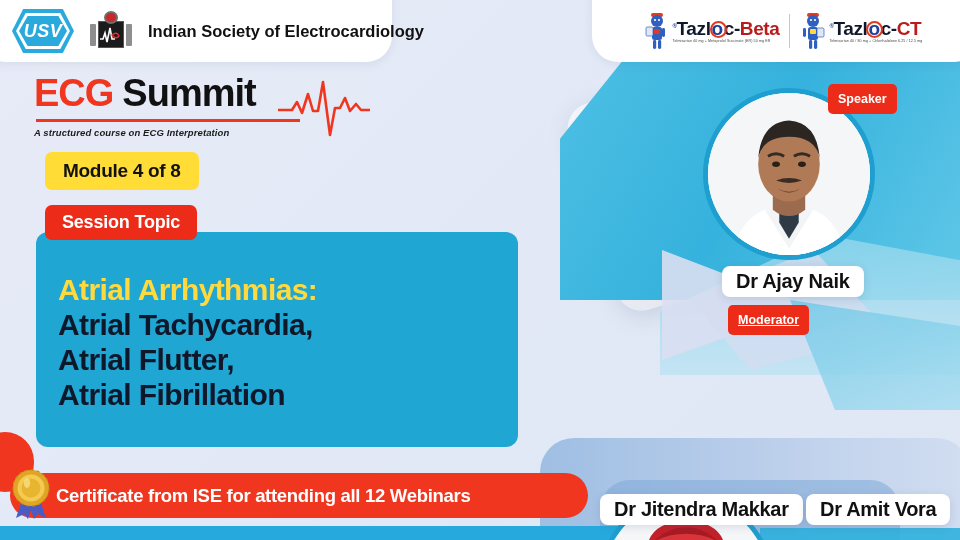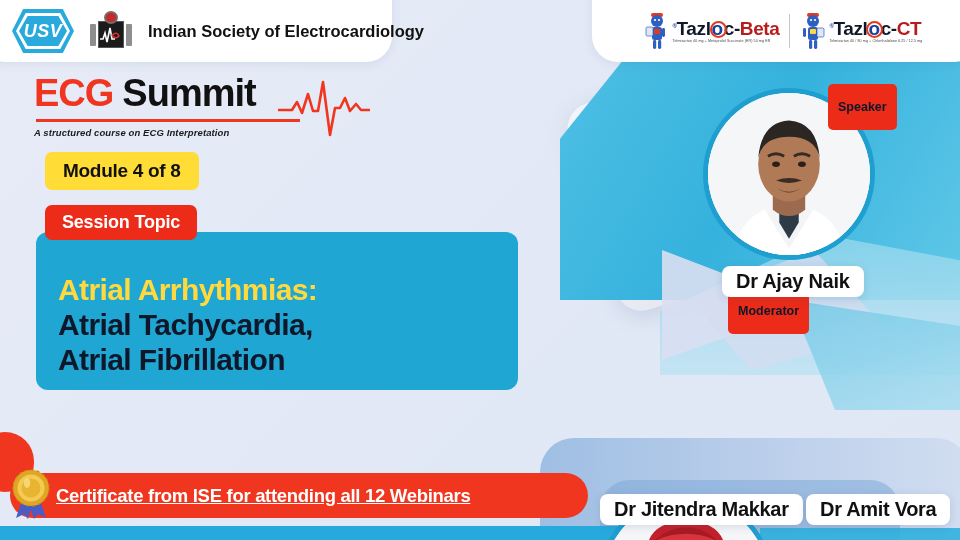--- a/index.html
+++ b/index.html
@@ -192,66 +192,66 @@
     padding: 8px 18px; border-radius: 7px;
   }
   #session-badge {
     position: absolute; left: 45px; top: 205px; z-index: 3;
     background: #ec2b18; color: #fff;
     font-size: 18px; font-weight: 700; letter-spacing: -.2px;
     padding: 7px 17px; border-radius: 7px;
   }
   #topic-panel {
     position: absolute; left: 36px; top: 232px;
-    width: 482px; height: 158px;
+    width: 482px; height: 215px;
     background: #1fa6d2; border-radius: 12px;
     padding: 40px 0 0 22px;
   }
   .topic-line {
     font-size: 30px; font-weight: 700; color: #0f172a;
     letter-spacing: -.6px; line-height: 1.17;
   }
   .topic-line.accent { color: #ffd93d; }
 
   
   #cert-bar {
     position: absolute; left: 10px; top: 473px;
     width: 578px; height: 45px;
     background: #f0361f; border-radius: 23px;
     display: flex; align-items: center; padding-left: 46px;
   }
   #cert-bar .cert-txt {
-    color: #fff; font-size: 18.5px; font-weight: 700; letter-spacing: -.3px; text-decoration: underline;
+    color: #fff; font-size: 18.5px; font-weight: 700; letter-spacing: -.3px;
   }
   #medal { position: absolute; left: 8px; top: 466px; width: 48px; height: 54px; }
 
   
   .person { position: absolute; }
   .avatar {
     border-radius: 50%; overflow: hidden; position: relative;
     border: 5px solid #1e9fd0; background: #fff;
   }
   .avatar .photo { position: absolute; inset: 0; }
   .role-badge {
-    position: absolute; background: #ec2b18; color: #0f172a;
-    font-size: 12.5px; font-weight: 700; padding: 16px 10px;
+    position: absolute; background: #ec2b18; color: #ffffff;
+    font-size: 12.5px; font-weight: 700; padding: 8px 10px;
     border-radius: 5px; white-space: nowrap; z-index: 5;
   }
   .name-pill {
     position: absolute; background: #fff; color: #111;
     font-size: 20px; font-weight: 700; letter-spacing: -.3px;
     padding: 4px 14px; border-radius: 8px; white-space: nowrap;
     box-shadow: 0 2px 8px rgba(60,80,120,.16); z-index: 6;
   }
 
   #speaker-avatar  { left: 703px; top: 88px;  width: 172px; height: 172px; }
   #speaker-badge   { left: 828px; top: 84px; }
   #speaker-name    { left: 722px; top: 266px; }
 
-  #mod-badge       { left: 728px; top: 288px; }
+  #mod-badge       { left: 728px; top: 305px; text-decoration: underline; }
   #mod1-avatar     { left: 598px; top: 322px; width: 176px; height: 176px; }
   #mod1-name       { left: 600px; top: 494px; }
   #mod2-name       { left: 806px; top: 494px; }
 </style>
 </head>
 <body>
 
 <div id="poster">
 
   <div class="geo geo-card"></div>
@@ -354,20 +354,21 @@
   <svg id="ecg-wave" width="92" height="58" viewBox="0 0 92 58">
     <polyline points="0,30 14,30 19,22 24,33 30,14 35,31 40,31 45,2 52,55 57,28 62,28 67,18 72,31 78,24 83,30 92,30" fill="none" stroke="#f0361f" stroke-width="2.6" stroke-linejoin="round" stroke-linecap="round"></polyline>
   </svg>
 
   <div id="module-badge">Module 4 of 8</div>
   <div id="session-badge">Session Topic</div>
 
   <div id="topic-panel">
     <div class="topic-line accent">Atrial Arrhythmias:</div>
     <div class="topic-line">Atrial Tachycardia,</div>
+    <div class="topic-line">Atrial Flutter,</div>
     <div class="topic-line">Atrial Fibrillation</div>
   </div>
 
   <div id="cert-bar">
     <div class="cert-txt">Certificate from ISE for attending all 12 Webinars</div>
   </div>
   <svg id="medal" viewBox="0 0 48 54">
     <path d="M14 34 L8 52 L16 48 L20 53 L25 38 Z" fill="#4a5bc4"></path>
     <path d="M32 34 L38 52 L30 48 L26 53 L21 38 Z" fill="#4a5bc4"></path>
     <circle cx="23" cy="22" r="18" fill="#e0a524"></circle>

